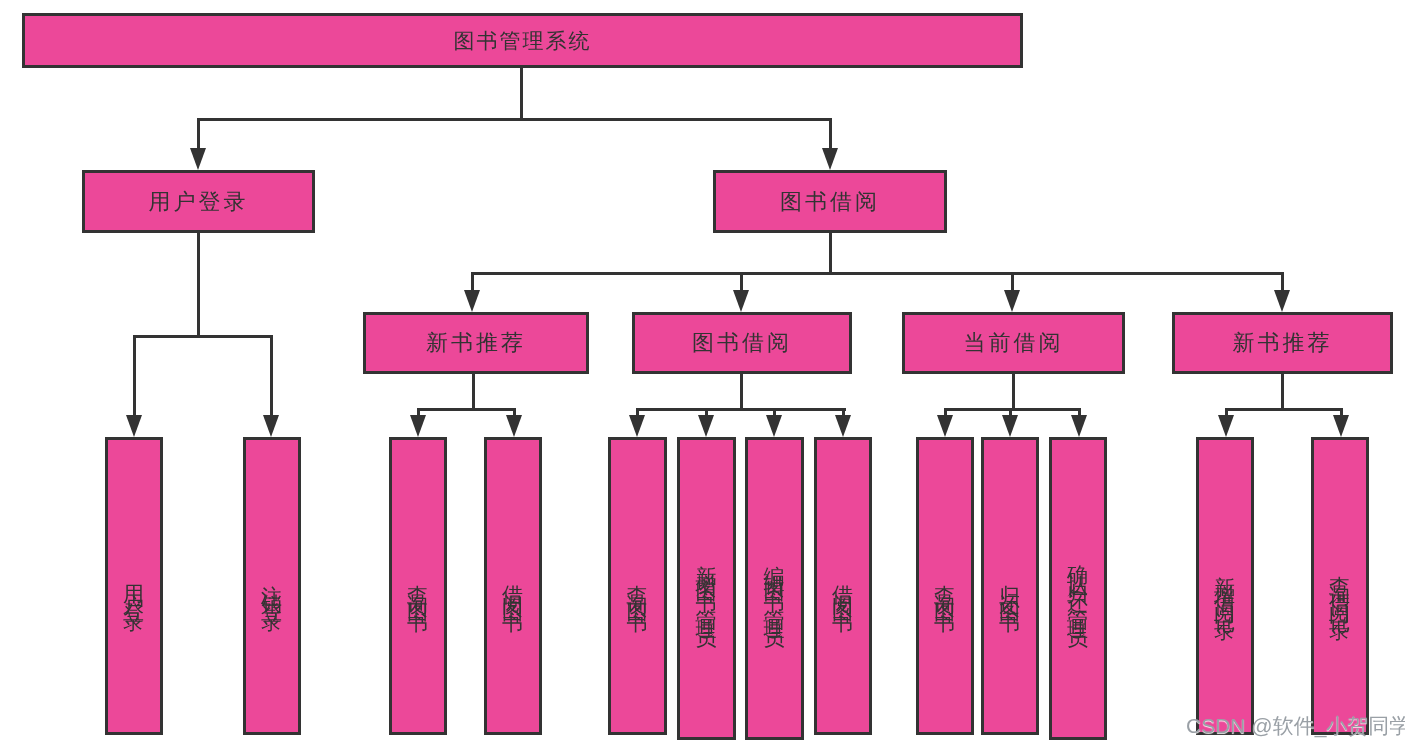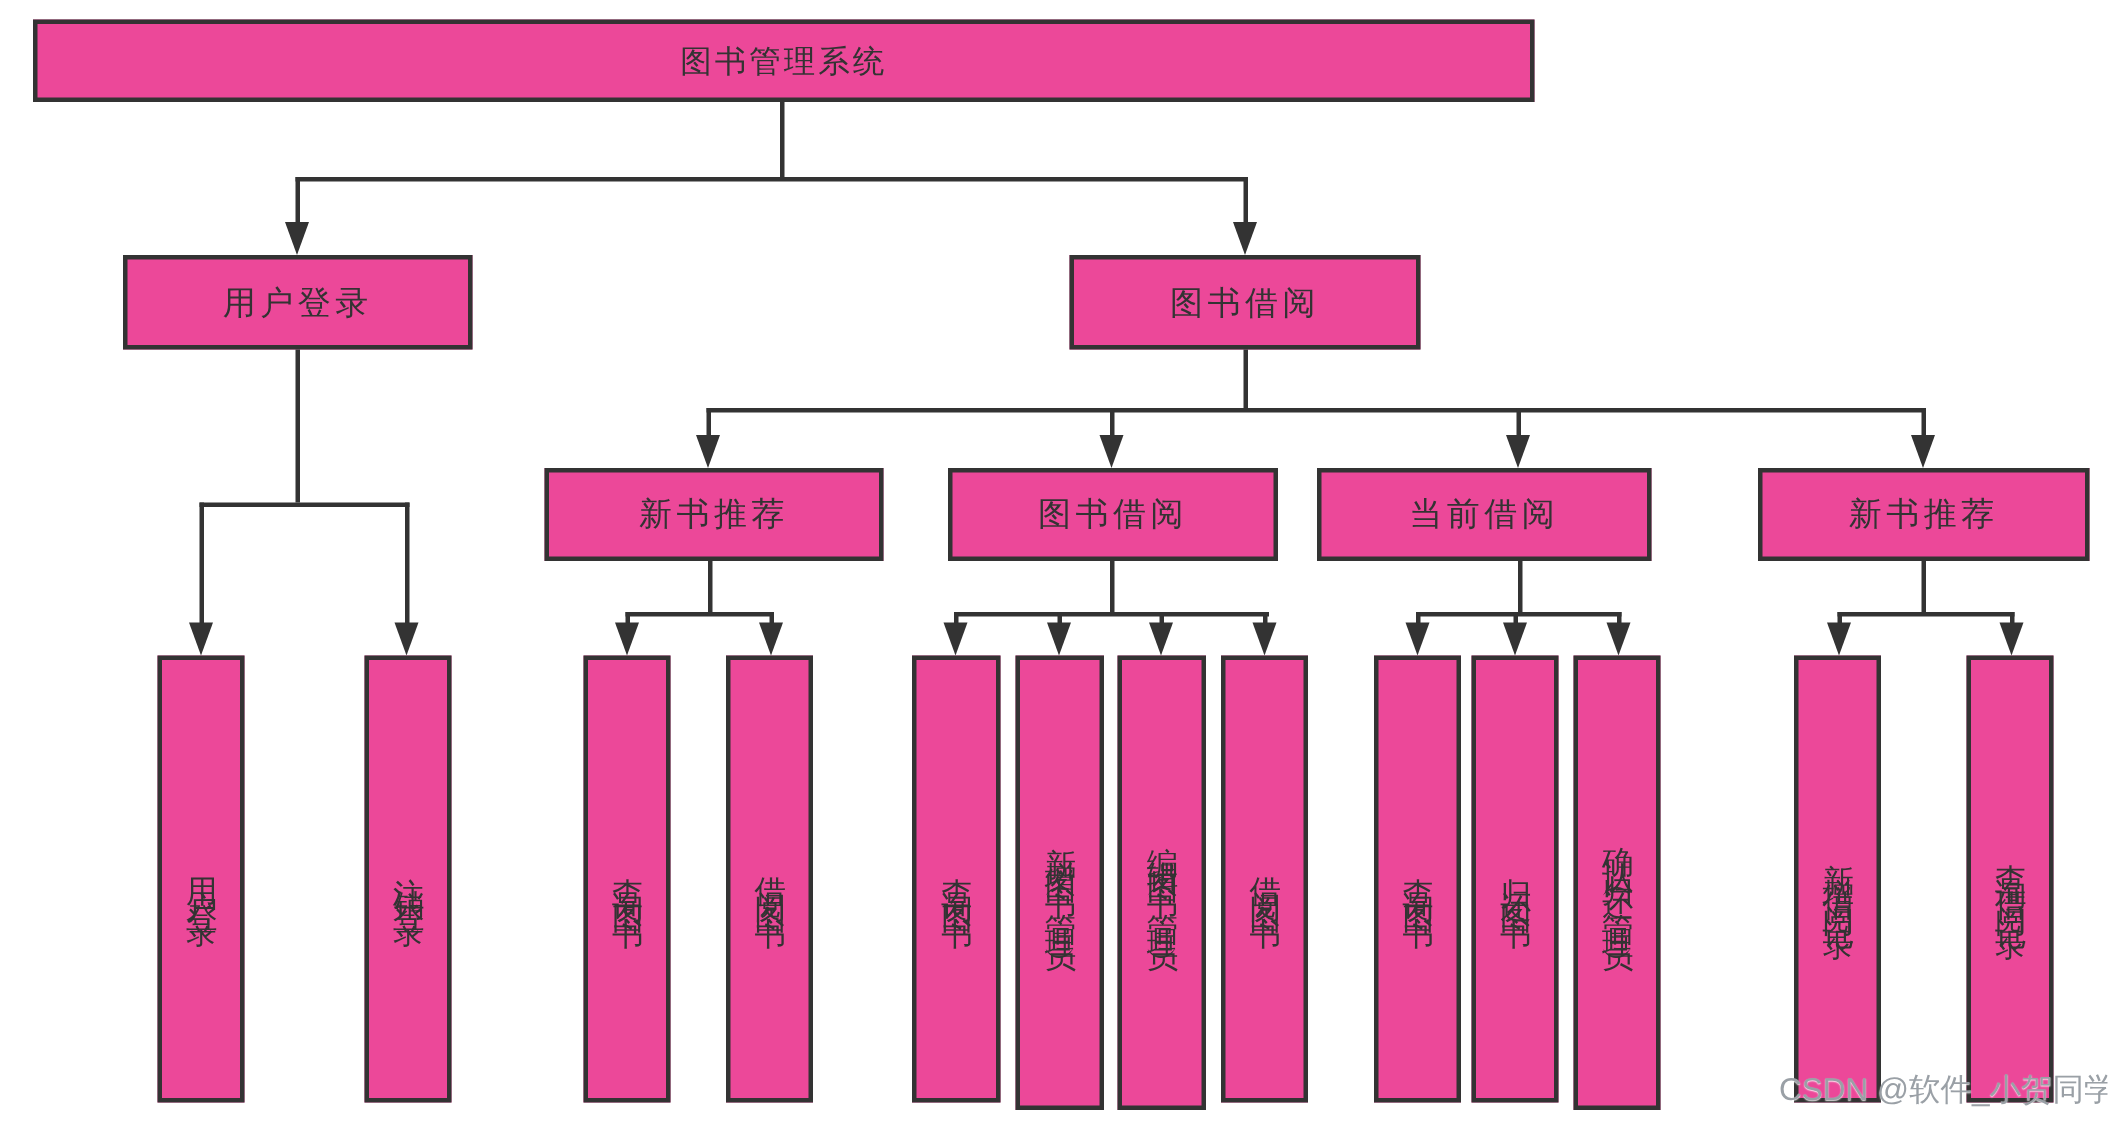--- a/index.html
+++ b/index.html
@@ -49,21 +49,21 @@
 <div class="box hbox" style="left:713px;top:170px;width:234px;height:63px;">
   <span>图书借阅</span>
 </div>
 
 <div class="box hbox" style="left:363px;top:312px;width:226px;height:62px;">
   <span>新书推荐</span>
 </div>
 <div class="box hbox" style="left:632px;top:312px;width:220px;height:62px;text-align:right;">
   <span>图书借阅</span>
 </div>
-<div class="box hbox" style="left:878px;top:312px;width:223px;height:62px;">
+<div class="box hbox" style="left:902px;top:312px;width:223px;height:62px;">
   <span>当前借阅</span>
 </div>
 <div class="box hbox" style="left:1172px;top:312px;width:221px;height:62px;">
   <span>新书推荐</span>
 </div>
 
 <div class="box vbox" style="left:105px;top:437px;width:58px;height:298px;">
   <span>用户登录</span>
 </div>
 <div class="box vbox" style="left:243px;top:437px;width:58px;height:298px;">

